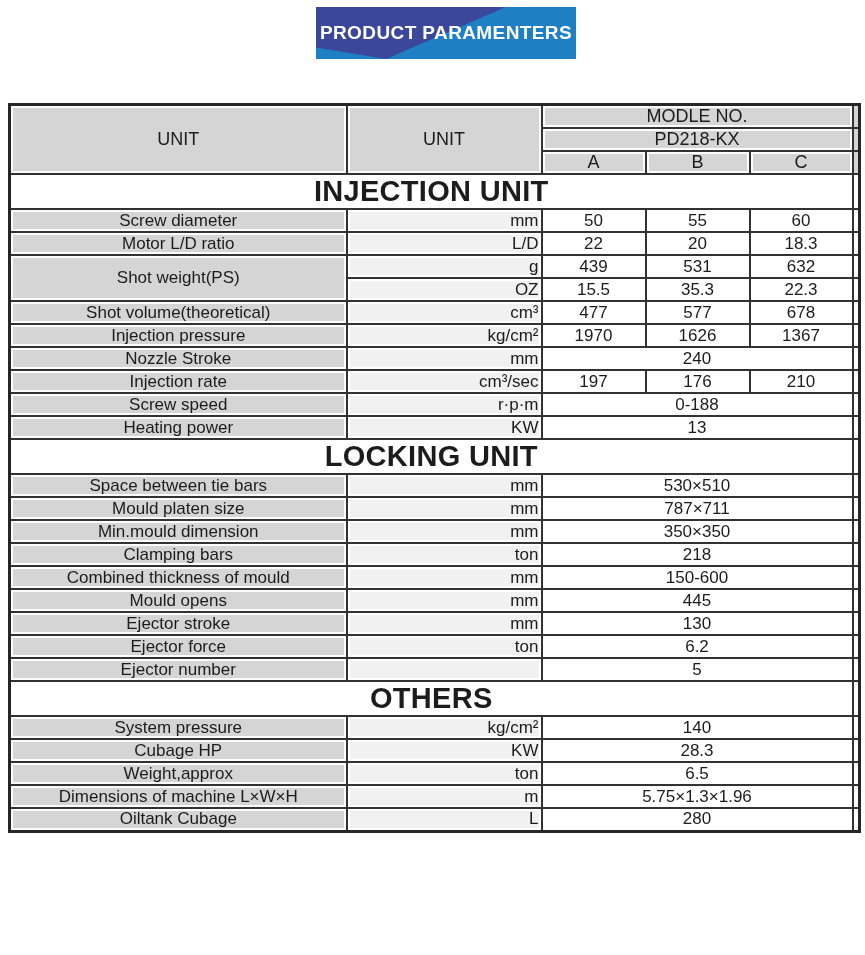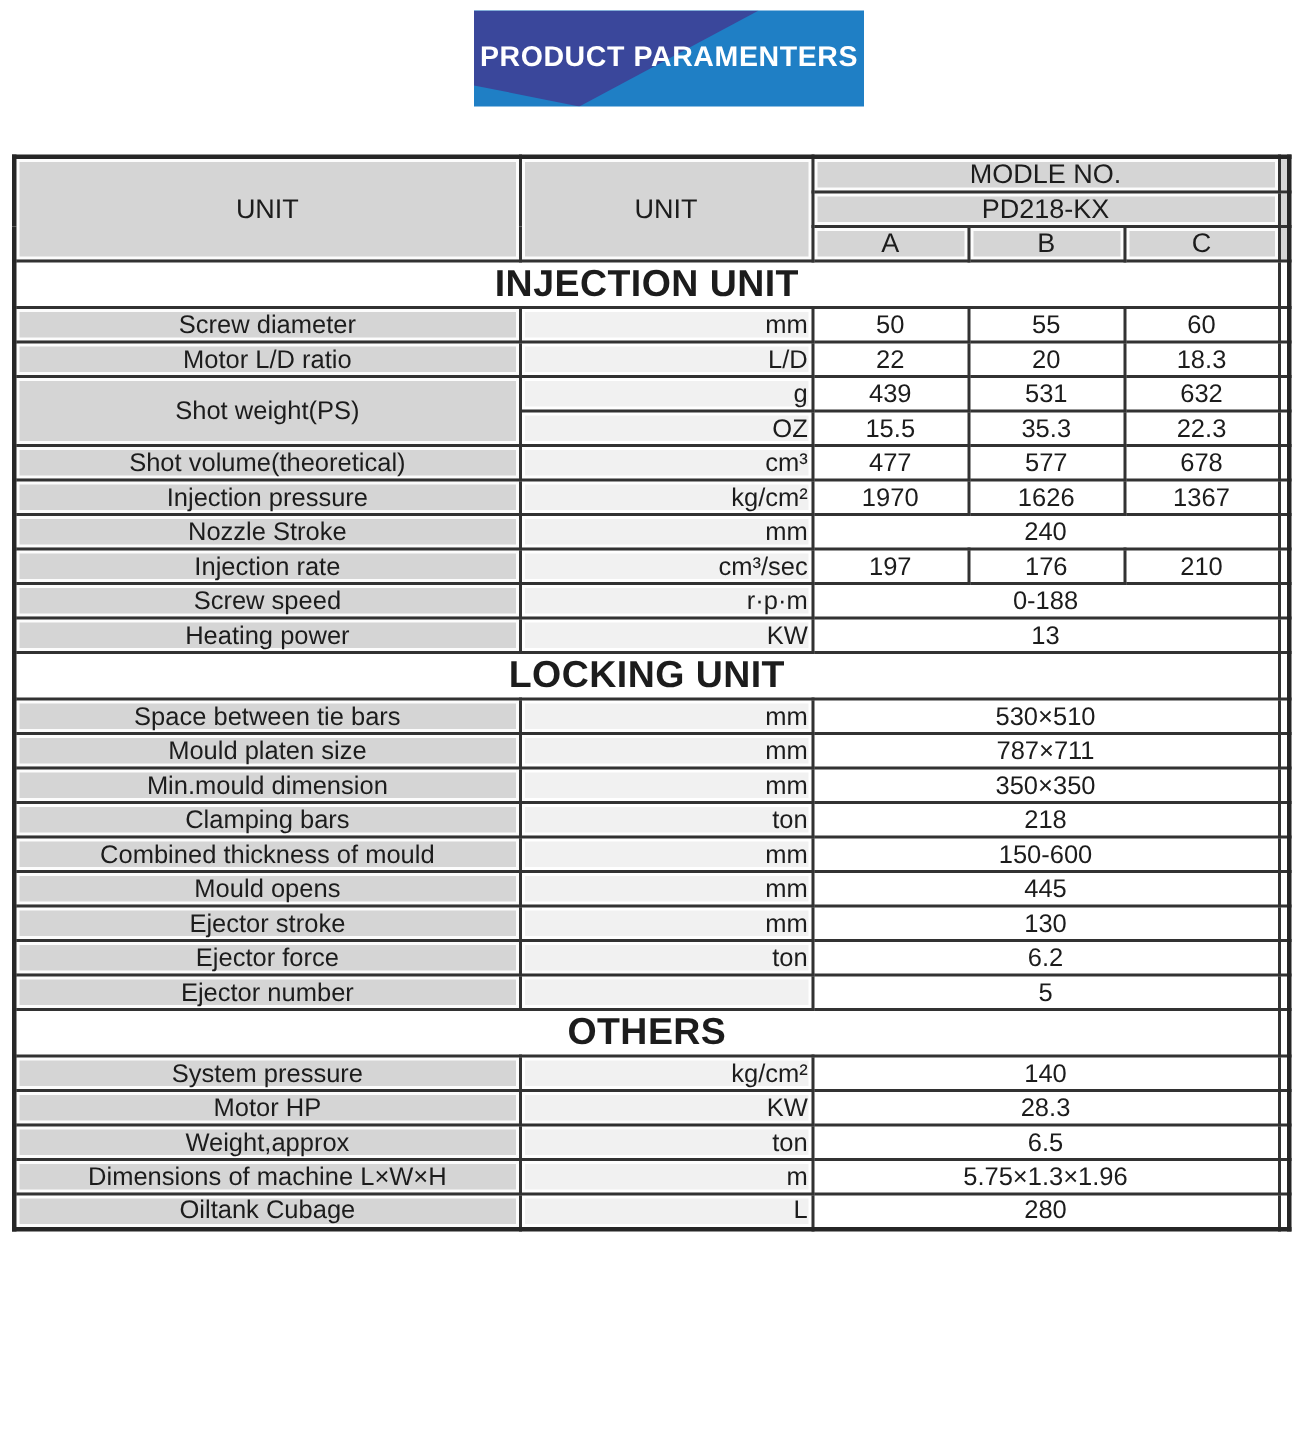--- a/index.html
+++ b/index.html
@@ -1,38 +1,38 @@
 <!DOCTYPE html>
 <html><head>
 <meta charset="utf-8">
 <style>
   * { margin:0; padding:0; box-sizing:border-box; }
   html,body { width:865px; height:955px; background:#ffffff;
               font-family:"Liberation Sans","DejaVu Sans",sans-serif; }
   .page { position:relative; width:865px; height:955px; background:#fff; overflow:hidden; }
 
   
-  .banner { position:absolute; left:316px; top:7px; width:260px; height:64px; }
+  .banner { position:absolute; left:316px; top:7px; width:260px; height:52px; }
   .banner-light { position:absolute; inset:0; }
   .banner-dark  { position:absolute; inset:0; clip-path:polygon(0 0, 73% 0, 27% 100%, 0 78%); }
   .banner-title { position:absolute; inset:0; display:flex; align-items:center; justify-content:center;
                   color:#ffffff; font-weight:bold; font-size:19px; letter-spacing:0.4px; white-space:nowrap; }
 
   
   table.spec { position:absolute; left:8px; top:103px; width:850px;
                border-collapse:collapse; table-layout:fixed;
                border:3px solid #262626; }
   td { border:2px solid #323232; text-align:center; vertical-align:middle;
        font-size:17px; color:#1c1c1c; height:23px; padding:0 2px;
        white-space:nowrap; overflow:hidden; }
   td.g   { background:#d5d5d5; box-shadow:inset 0 0 0 2px #fcfcfc; font-weight:normal; }
   td.hdr { font-size:18px; }
   td.u   { background:#f1f1f1; box-shadow:inset 0 0 0 2px #ffffff; font-weight:normal;text-align:right; }
   td.v   { background:#ffffff; }
-  td.section { background:#ffffff; font-weight:bold; font-size:25px; height:31px; letter-spacing:0.3px; }
+  td.section { background:#ffffff; font-weight:bold; font-size:29px; height:31px; letter-spacing:0.3px; }
   td.strip { background:#ffffff; padding:0; }
   td.strip.g { box-shadow:none; }
 </style>
 <style>
   .banner-light { background:#1f7fc5; }
   .banner-dark  { background:#3a479b; }
   .banner-title { color:#ffffff; }
   td.g { background:#d5d5d5; }
   td.u { background:#f1f1f1; }
   td.v, td.section, td.strip { background:#ffffff; }
@@ -215,21 +215,21 @@
           <td class="section" colspan="5">OTHERS</td>
           <td class="strip"></td>
         </tr>
         <tr>
           <td class="g">System pressure</td>
           <td class="u">kg/cm²</td>
           <td class="v" colspan="3">140</td>
           <td class="strip"></td>
         </tr>
         <tr>
-          <td class="g">Motor HP</td>
+          <td class="g">Cubage HP</td>
           <td class="u">KW</td>
           <td class="v" colspan="3">28.3</td>
           <td class="strip"></td>
         </tr>
         <tr>
           <td class="g">Weight,approx</td>
           <td class="u">ton</td>
           <td class="v" colspan="3">6.5</td>
           <td class="strip"></td>
         </tr>

